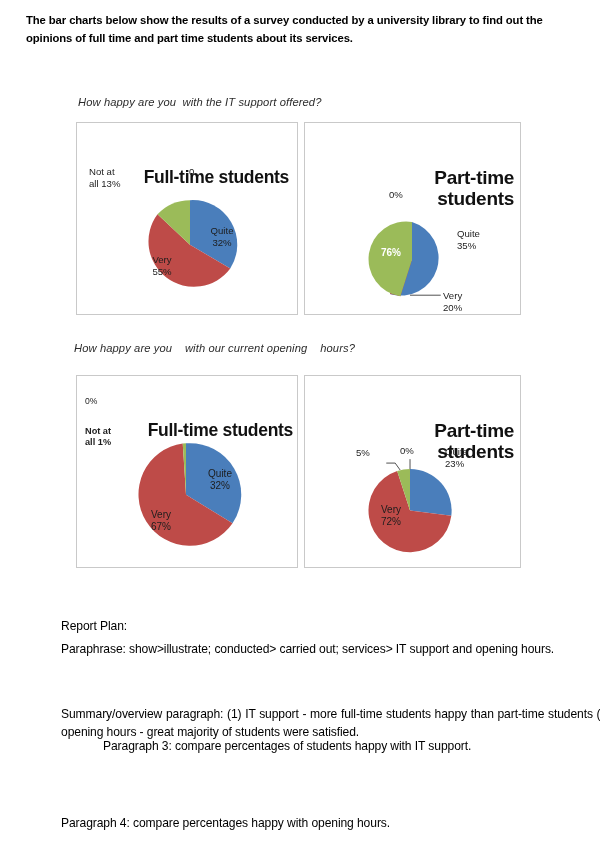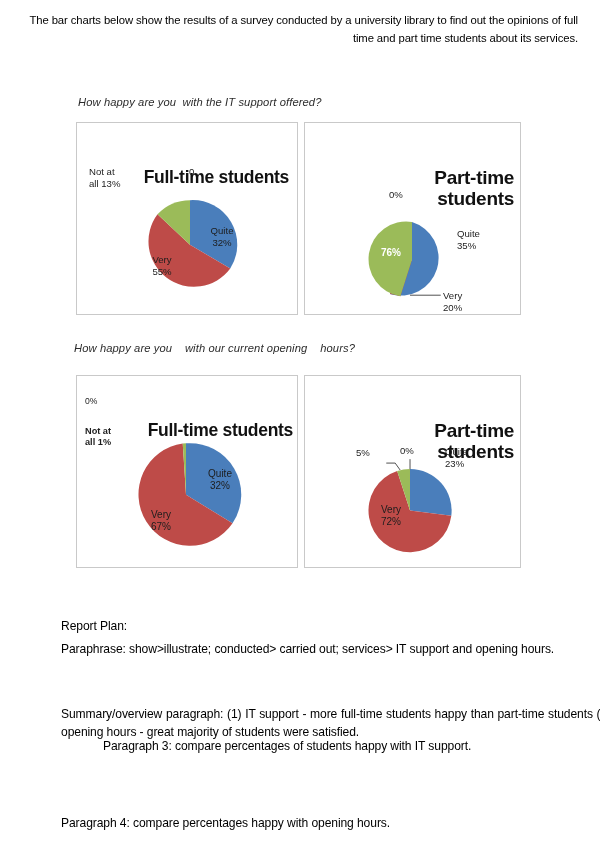--- a/index.html
+++ b/index.html
@@ -15,24 +15,23 @@
     color: #000000;
     overflow: hidden;
   }
 
   .intro {
     position: absolute;
     left: 26px;
     top: 12px;
     width: 552px;
     font-size: 11.3px;
-    font-weight: normal;
+    font-weight: bold;
     line-height: 1.55;
     letter-spacing: -0.1px;
-    text-align: right;
   }
 
   .question {
     position: absolute;
     font-style: italic;
     font-size: 11.2px;
     color: #2b2b2b;
     white-space: pre;
     letter-spacing: 0.1px;
   }

